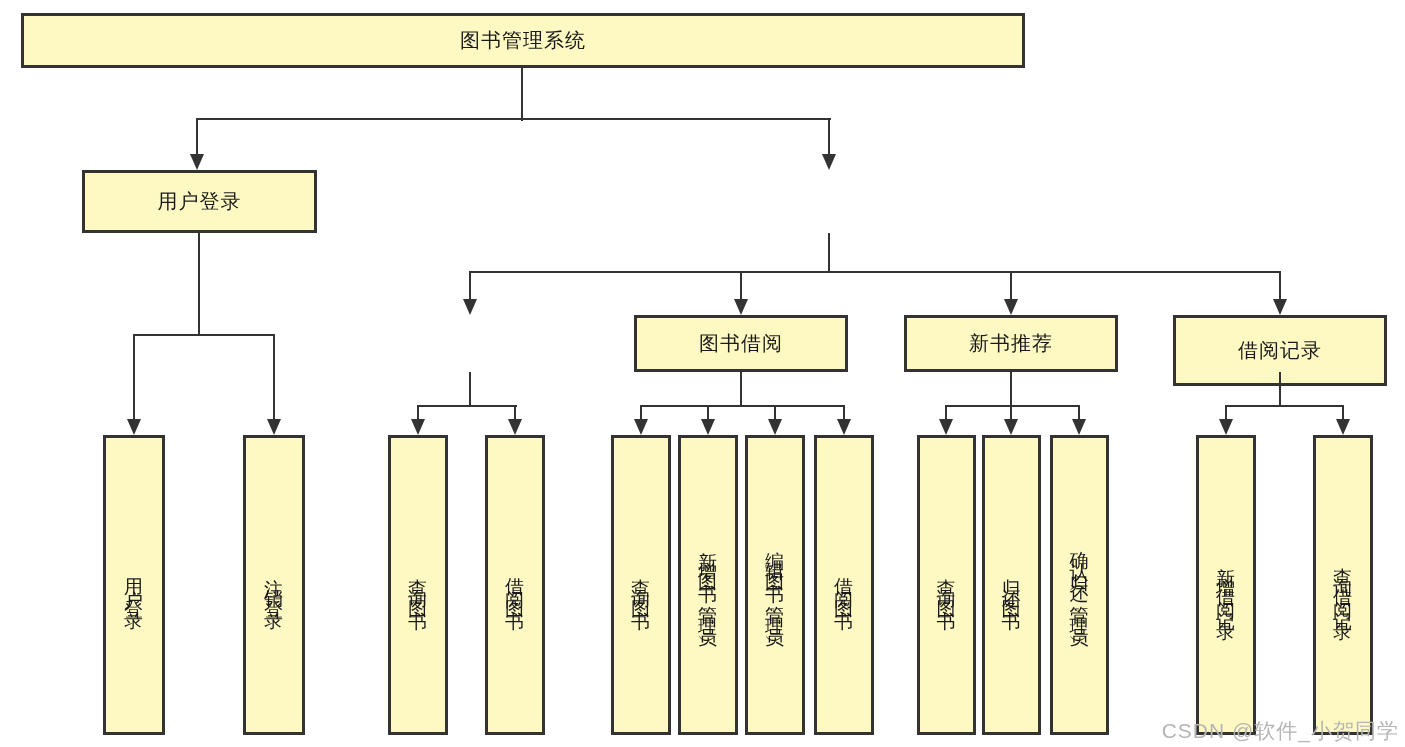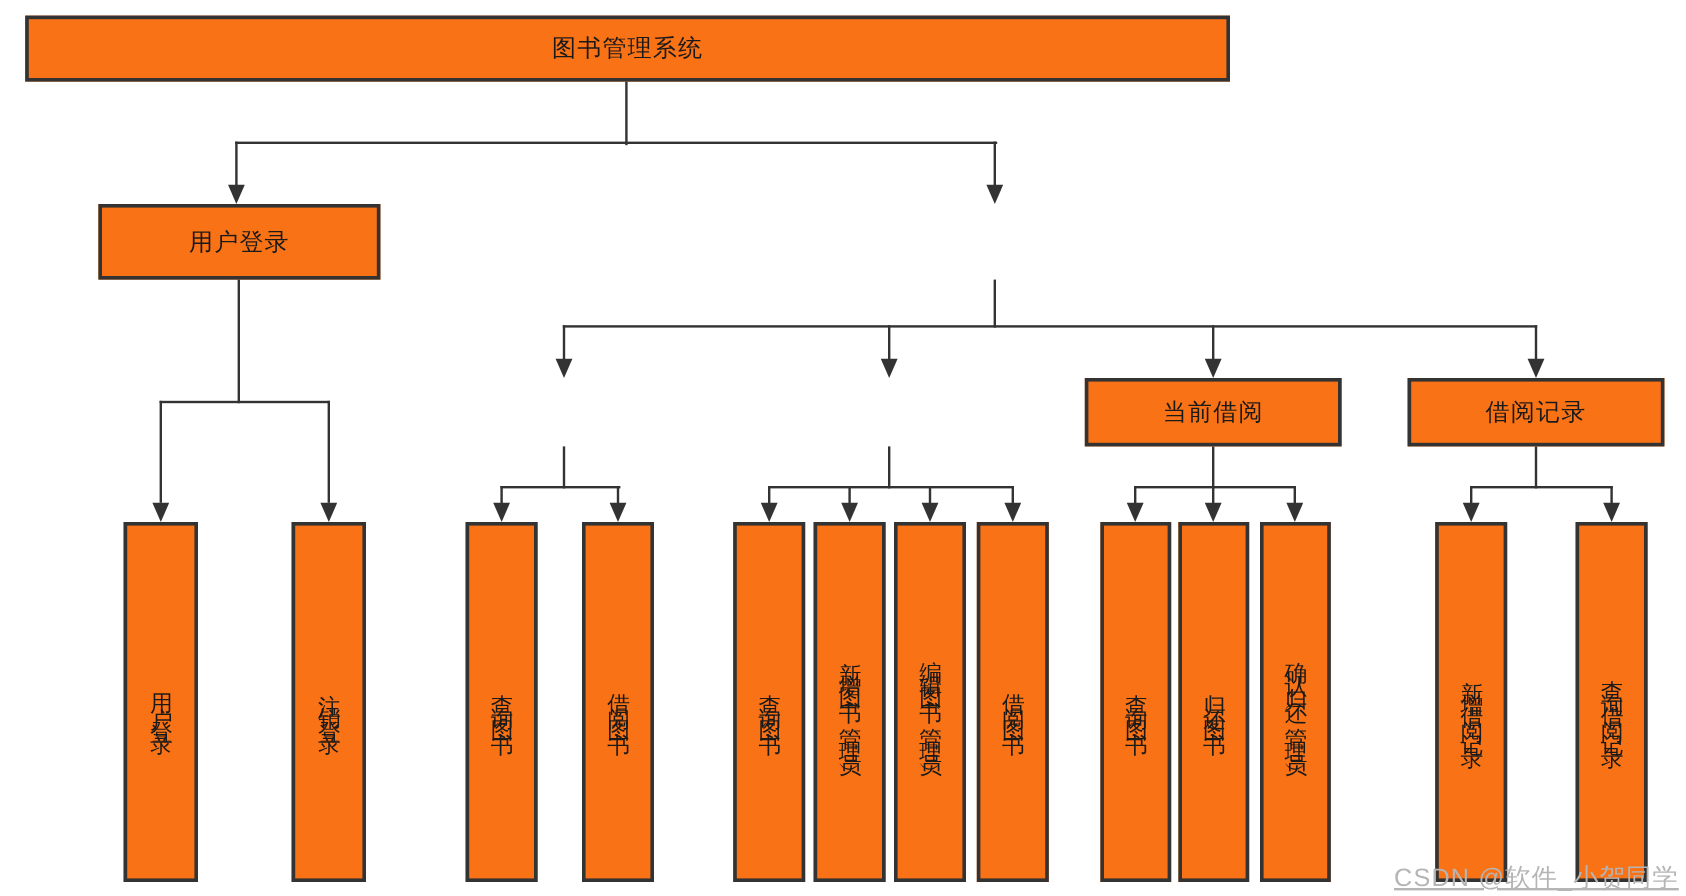--- a/index.html
+++ b/index.html
@@ -1,35 +1,35 @@
 <!DOCTYPE html>
 <html><head>
 <meta charset="utf-8">
 <style>
   html,body{margin:0;padding:0;background:#fff;}
   #stage{
     position:relative;width:1405px;height:747px;background:#ffffff;overflow:hidden;
     font-family:"Liberation Sans","DejaVu Sans",sans-serif;color:#1a1a1a;
   }
   .box{
-    position:absolute;box-sizing:border-box;border:3px solid #333333;background:#f97316;
+    position:absolute;box-sizing:border-box;border:3px solid #333333;background:#fef9c3;
     display:flex;align-items:center;justify-content:center;
     font-size:20px;letter-spacing:1px;white-space:nowrap;
   }
   .leaf{
     writing-mode:vertical-rl;text-orientation:mixed;
     font-size:19px;letter-spacing:11px;line-height:1;white-space:normal;
   }
   .v{position:absolute;width:2px;background:#333333;}
   .h{position:absolute;height:2px;background:#333333;}
   .a{position:absolute;width:0;height:0;
      border-left:7px solid transparent;border-right:7px solid transparent;
      border-top:16px solid #333333;}
   .watermark{
-    position:absolute;right:6px;bottom:2px;color:#b5b5b5;font-size:21px;letter-spacing:1px;text-decoration:underline;
+    position:absolute;right:6px;bottom:2px;color:#b5b5b5;font-size:21px;letter-spacing:1px;
   }
 </style>
 </head>
 <body>
 
 <div id="stage">
 
   <div class="box" style="left:21px;top:13px;width:1004px;height:55px">
     <span>图书管理系统</span>
   </div>
@@ -62,24 +62,27 @@
     <div class="v" style="left:469px;top:271px;height:30px"></div>
     <div class="a" style="left:463px;top:299px"></div>
     <div class="v" style="left:740px;top:271px;height:30px"></div>
     <div class="a" style="left:734px;top:299px"></div>
     <div class="v" style="left:1010px;top:271px;height:30px"></div>
     <div class="a" style="left:1004px;top:299px"></div>
     <div class="v" style="left:1279px;top:271px;height:30px"></div>
     <div class="a" style="left:1273px;top:299px"></div>
   </div>
 
+  <div class="box" style="left:634px;top:315px;width:214px;height:57px">
+    <span>图书借阅</span>
+  </div>
   <div class="box" style="left:904px;top:315px;width:214px;height:57px">
-    <span>当前借阅</span>
+    <span>新书推荐</span>
   </div>
-  <div class="box" style="left:1173px;top:315px;width:214px;height:57px">
+  <div class="box" style="left:1173px;top:315px;width:214px;height:71px">
     <span>借阅记录</span>
   </div>
 
   <div>
     <div class="v" style="left:469px;top:372px;height:35px"></div>
     <div class="h" style="left:417px;top:405px;width:100px"></div>
     <div class="v" style="left:417px;top:405px;height:16px"></div>
     <div class="a" style="left:411px;top:419px"></div>
     <div class="v" style="left:514px;top:405px;height:16px"></div>
     <div class="a" style="left:508px;top:419px"></div>

